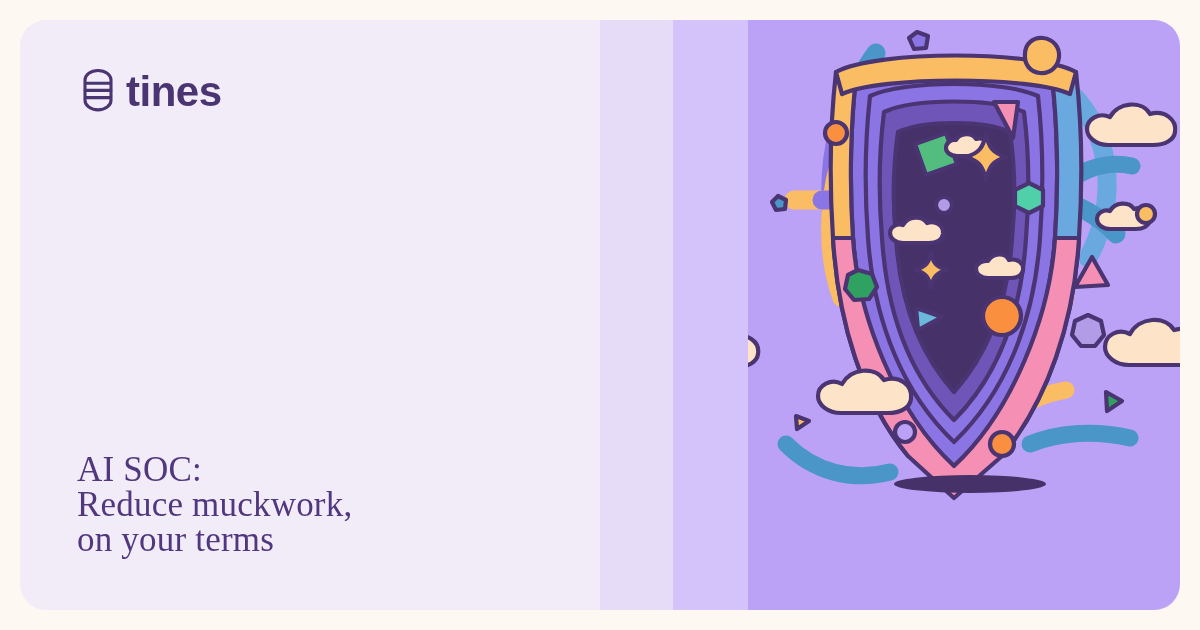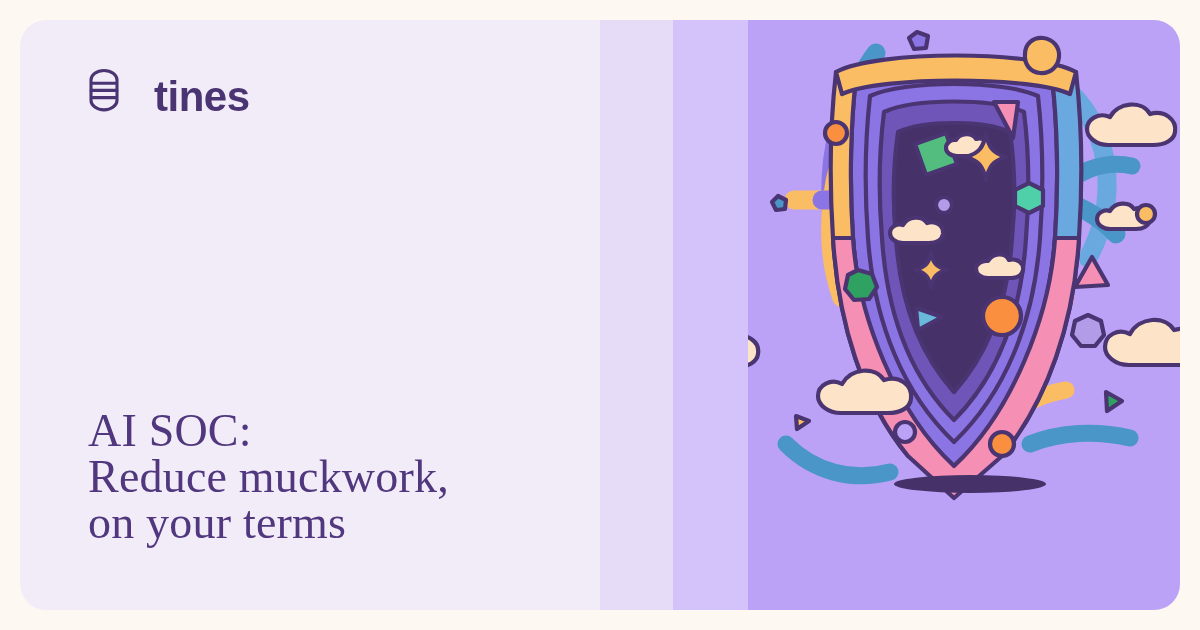--- a/index.html
+++ b/index.html
@@ -31,44 +31,44 @@
     top: 0;
     bottom: 0;
   }
   .band-1 { left: 580px;  width: 73px;  background: #e6dcf7; }
   .band-2 { left: 653px;  width: 75px;  background: #d4c2fa; }
   .band-3 { left: 728px;  right: 0;     background: #bba2f7; }
 
   
   .logo {
     position: absolute;
-    left: 60px;
+    left: 54px;
     top: 46px;
     display: flex;
-    align-items: flex-end;
-    gap: 26px;
+    align-items: center;
+    gap: 4px;
   }
   .logo-mark { display: block; }
   .logo-word {
     font-family: "Liberation Sans", sans-serif;
     font-size: 42px;
     font-weight: 700;
     letter-spacing: -0.5px;
     color: #4a3472;
     line-height: 1;
   }
 
   
   .headline {
     position: absolute;
     left: 52px;
     bottom: 48px;
-    margin: 16px;
+    margin: 5px;
     font-family: "Liberation Serif", "DejaVu Serif", serif;
-    font-size: 46px;
+    font-size: 35px;
     font-weight: 400;
     line-height: 1.0;
     color: #50377e;
     letter-spacing: 0.2px;
     white-space: pre-line;
   }
 
   
   .illo {
     position: absolute;

